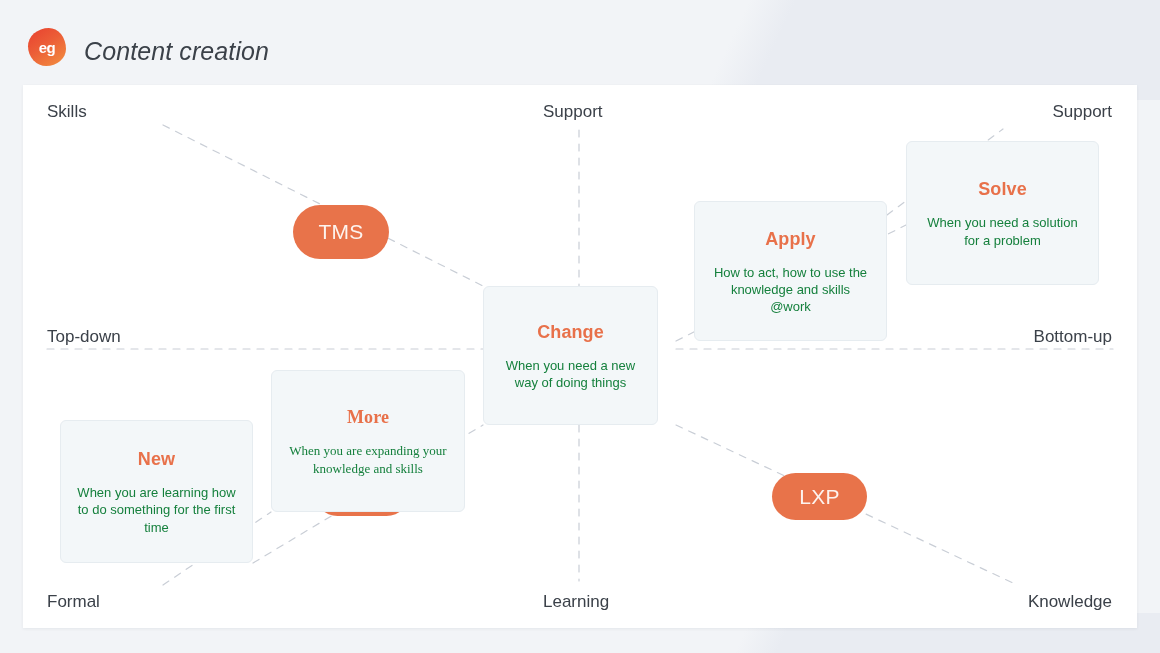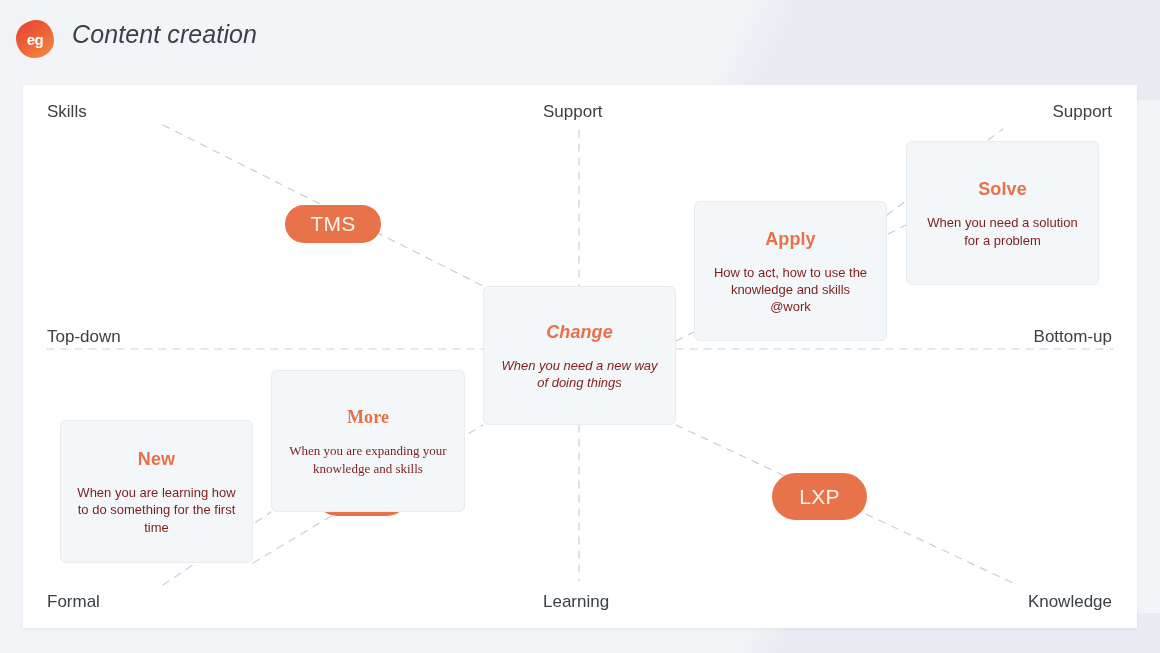--- a/index.html
+++ b/index.html
@@ -30,24 +30,24 @@
     position: absolute;
     bottom: 0; right: 0;
     width: 500px; height: 40px;
     background: linear-gradient(115deg, #f2f4f7 0%, #f2f4f7 18%, #e9ecf2 26%, #e9ecf2 100%);
     pointer-events: none;
   }
 
   
   .header {
     position: absolute;
-    left: 16px;
+    left: 28px;
     top: 20px;
     display: flex;
-    align-items: flex-start;
+    align-items: flex-end;
     height: 46px;
   }
   .logo {
     width: 38px;
     height: 38px;
     flex: 0 0 38px;
     position: relative;
     background: linear-gradient(145deg, #e8402f 0%, #ec5e37 45%, #f29040 100%);
     border-radius: 55% 45% 52% 48% / 48% 55% 45% 52%;
     display: flex;
@@ -123,45 +123,45 @@
     justify-content: center;
   }
   .qbox .qtitle {
     color: #e8714a;
     font-size: 18px;
     font-weight: 700;
     margin-bottom: 14px;
     letter-spacing: 0.1px;
   }
   .qbox .qdesc {
-    color: #7f1d1d;
+    color: #15803d;
     font-size: 13px;
     line-height: 1.32;
     font-weight: 400;
   }
-  .box-change { left: 460px; top: 201px; width: 193px; height: 139px; font-style: italic; }
+  .box-change { left: 460px; top: 201px; width: 175px; height: 139px; }
   .box-apply  { left: 671px; top: 116px; width: 193px; height: 140px; }
   .box-solve  { left: 883px; top: 56px;  width: 193px; height: 144px; }
   .box-more   { left: 248px; top: 285px; width: 194px; height: 142px; font-family: Liberation Serif, serif; }
   .box-new    { left: 37px;  top: 335px; width: 193px; height: 143px; }
 
   
   .pill {
     position: absolute;
     background: #e8734a;
     border-radius: 999px;
     color: #fdf3ee;
     display: flex;
     align-items: center;
     justify-content: center;
     font-size: 21px;
     font-weight: 400;
     letter-spacing: 0.3px;
   }
-  .pill-tms { left: 262px; top: 120px; width: 96px; height: 38px; justify-content: center; }
+  .pill-tms { left: 270px; top: 120px; width: 96px; height: 54px; justify-content: center; }
   .pill-lxp { left: 749px; top: 388px; width: 95px; height: 47px; align-items: center; }
   
   .pill-lms { left: 291px; top: 384px; width: 96px; height: 47px; z-index: 1; }
   .box-more, .box-new, .box-change, .box-apply, .box-solve { z-index: 2; border-radius: 6px; }
 </style>
 </head>
 <body>
 
 <div id="slide">
 

